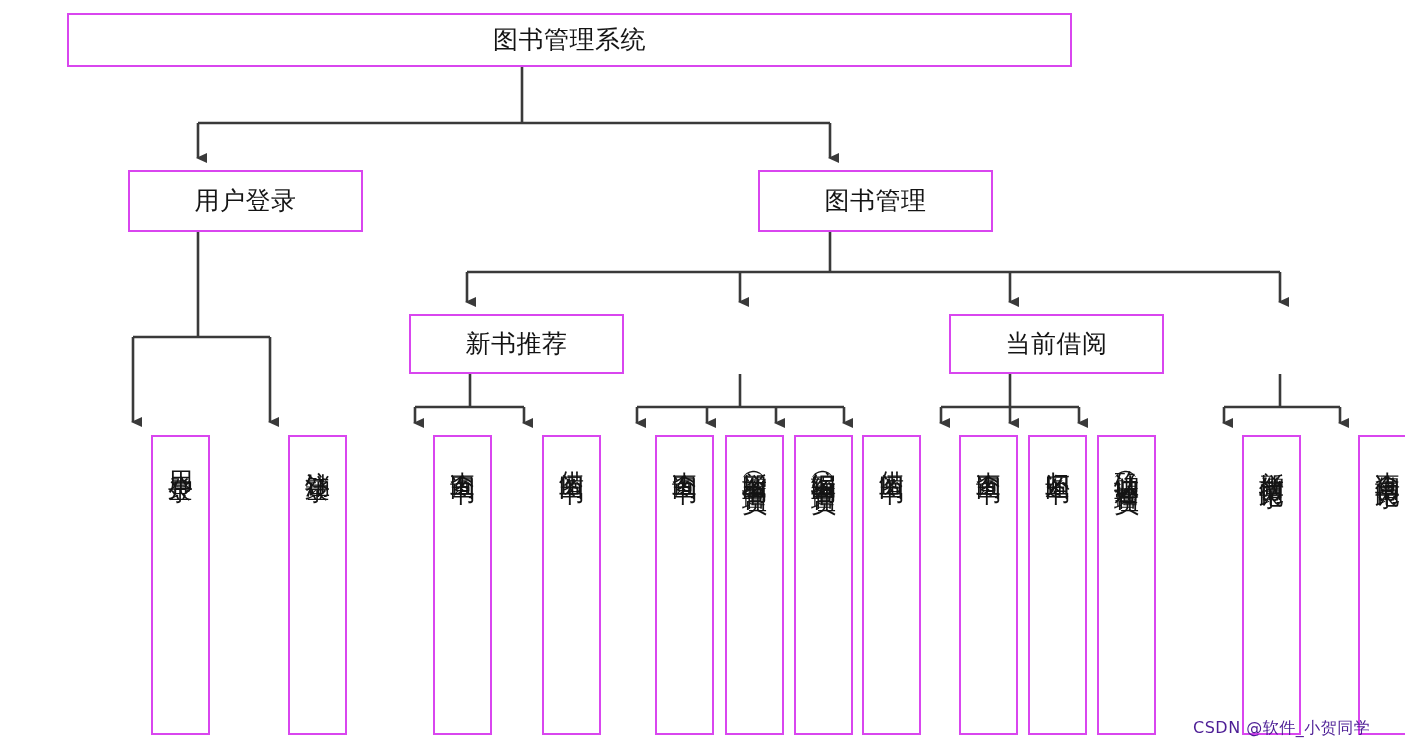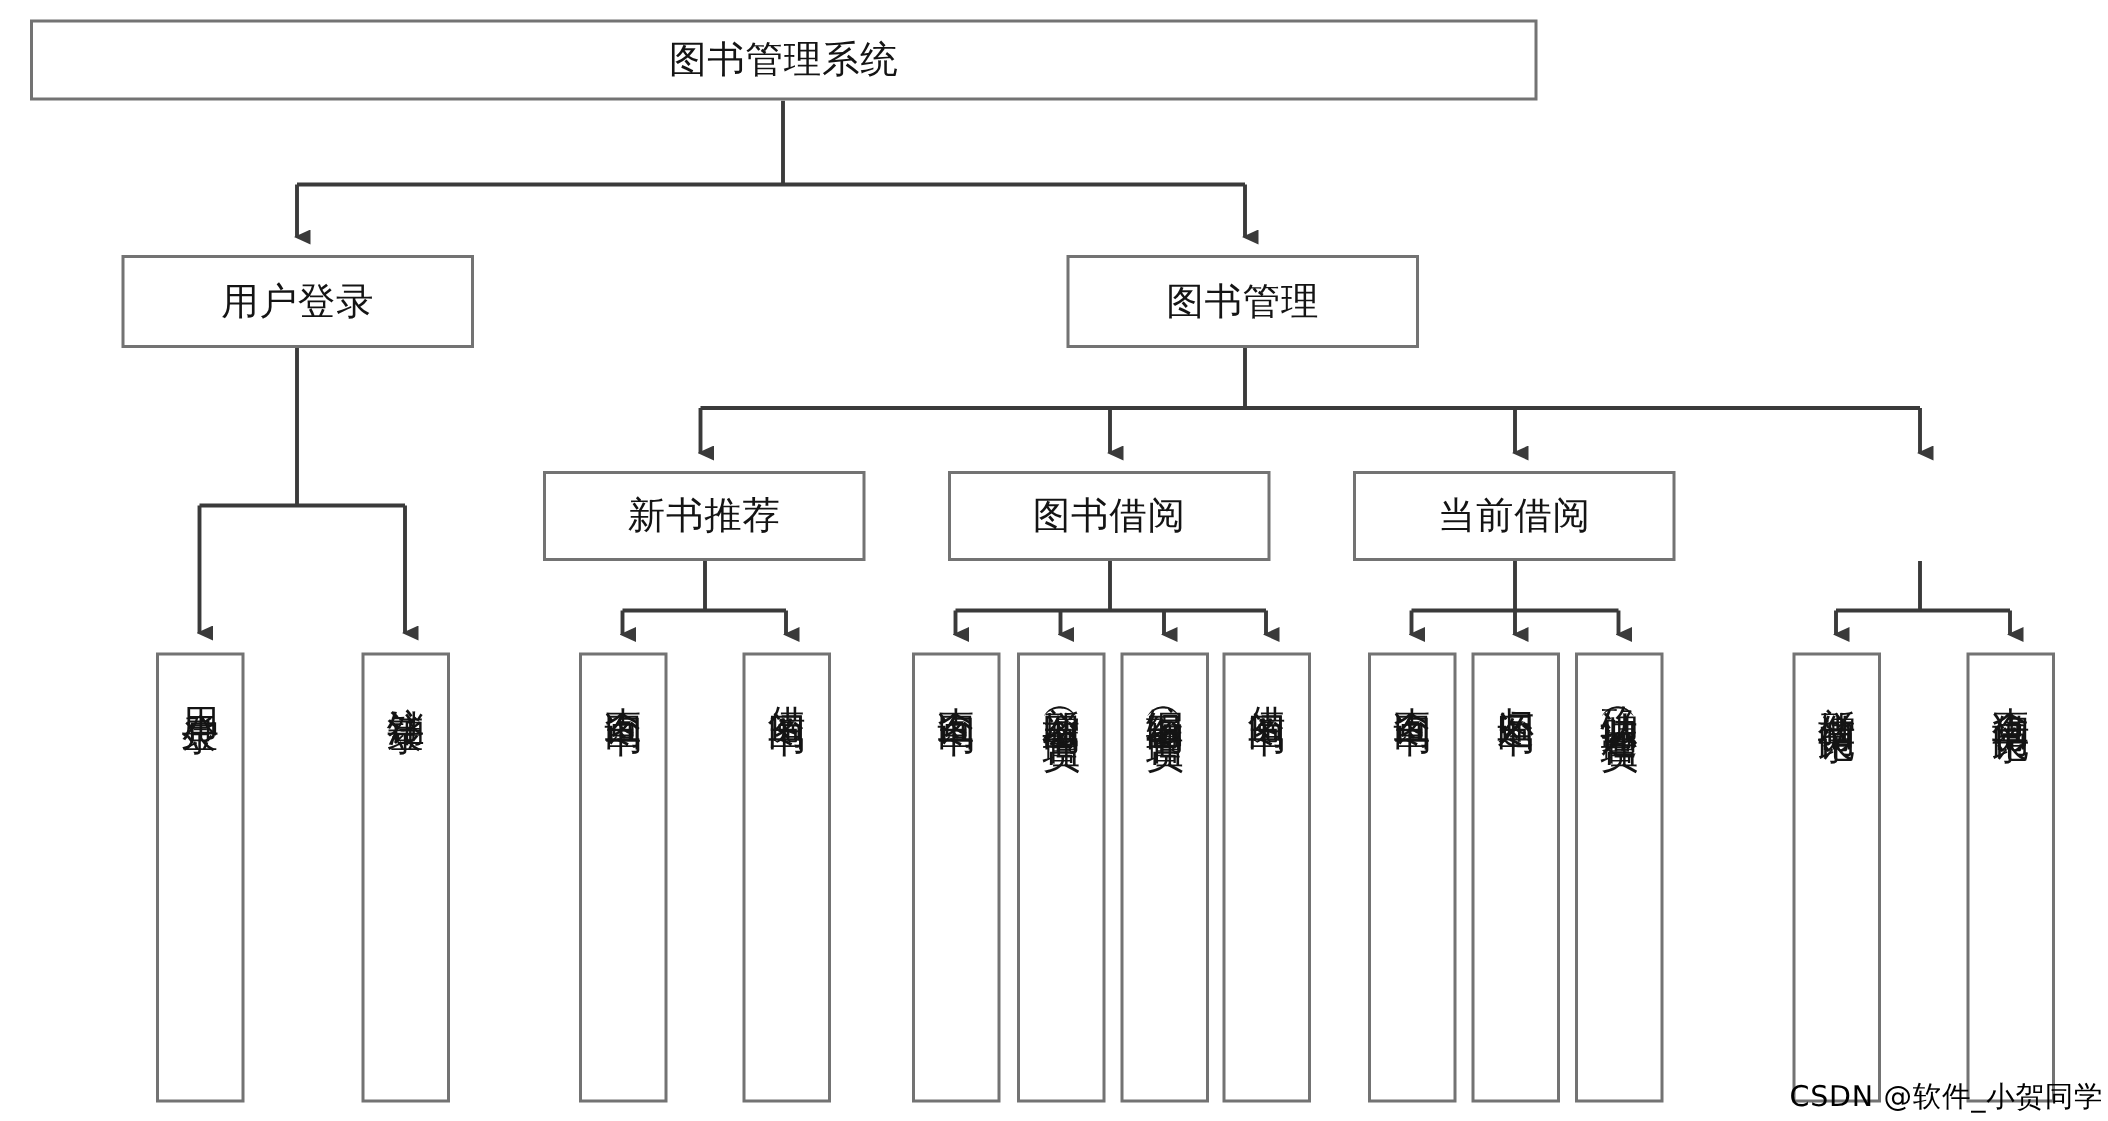--- a/index.html
+++ b/index.html
@@ -20,25 +20,26 @@
     position:absolute;
     left:0; top:0;
     width:1405px;
     height:747px;
     pointer-events:none;
   }
   .node{
     position:absolute;
     box-sizing:border-box;
     background:#ffffff;
-    border:2px solid #737373;
+    border:2px solid #d946ef;
     display:flex;
     align-items:center;
     justify-content:center;
     z-index:2;
+    margin-left:47px;
   }
   .node .label{
     display:block;
     white-space:nowrap;
     line-height:1.12;
     color:#141414;
   }
   
   .node.horiz .label{
     writing-mode:horizontal-tb;
@@ -57,22 +58,22 @@
     text-orientation:upright;
     font-size:25px;
     letter-spacing:3px;
     line-height:1;
     white-space:nowrap;
   }
   #watermark{
     position:absolute;
     left:1193px;
     top:718px;
-    font-size:19px;
-    color:#000000;
+    font-size:16px;
+    color:#4c1d95;
     white-space:nowrap;
     z-index:3;
     letter-spacing:0.5px;
   }
 </style>
 </head>
 <body>
 
 <div id="canvas">
 
@@ -135,23 +136,20 @@
   </div>
 
   <div class="node horiz" style="left:362px; top:314px; width:215px; height:60px;">
     <span class="label">新书推荐</span>
   </div>
 
   <div class="node horiz" style="left:711px; top:170px; width:235px; height:62px;">
     <span class="label">图书管理</span>
   </div>
 
-  <div class="node horiz" style="left:632px; top:314px; width:215px; height:60px;">
-    <span class="label">图书借阅</span>
-  </div>
 
   <div class="node horiz" style="left:902px; top:314px; width:215px; height:60px;">
     <span class="label">当前借阅</span>
   </div>
 
 
   <div class="node leaf" style="left:104px; top:435px; width:59px; height:300px;">
     <span class="label">用户登录</span>
   </div>
 

